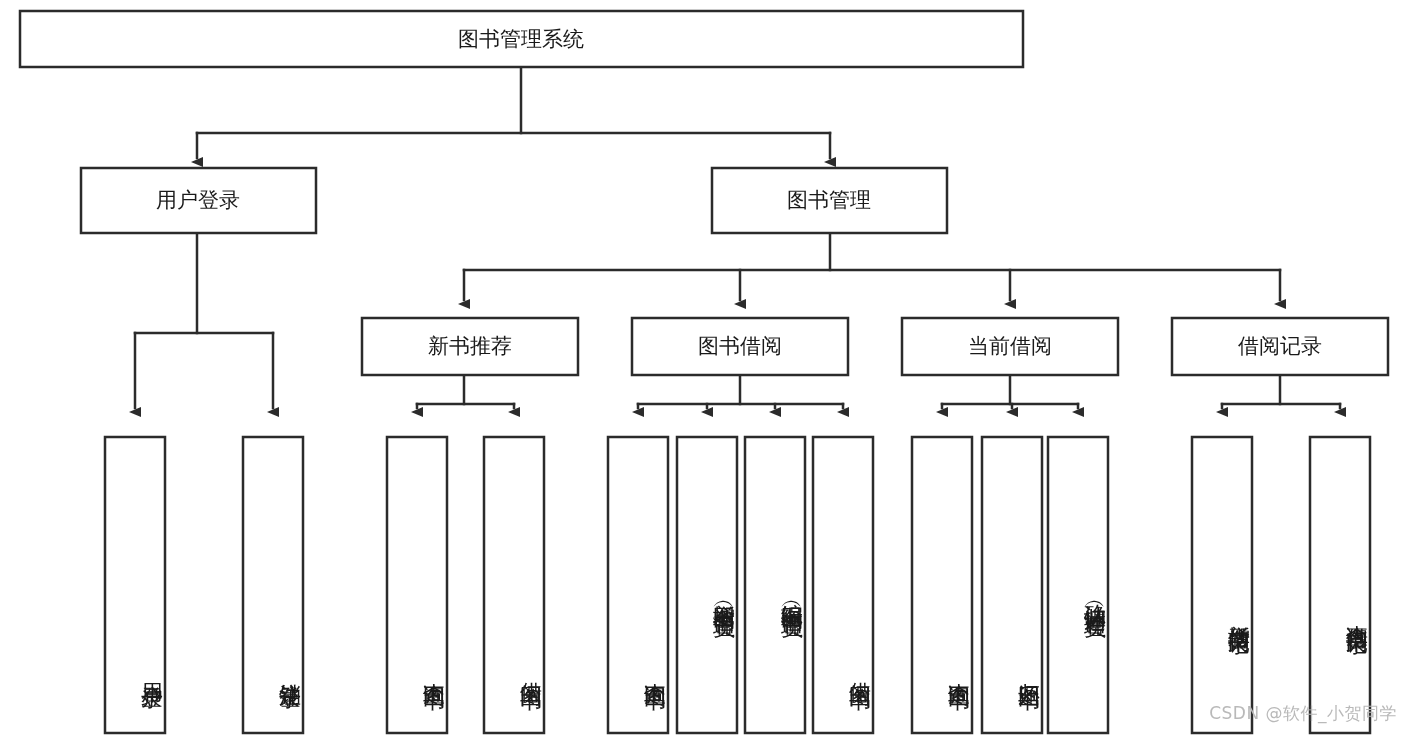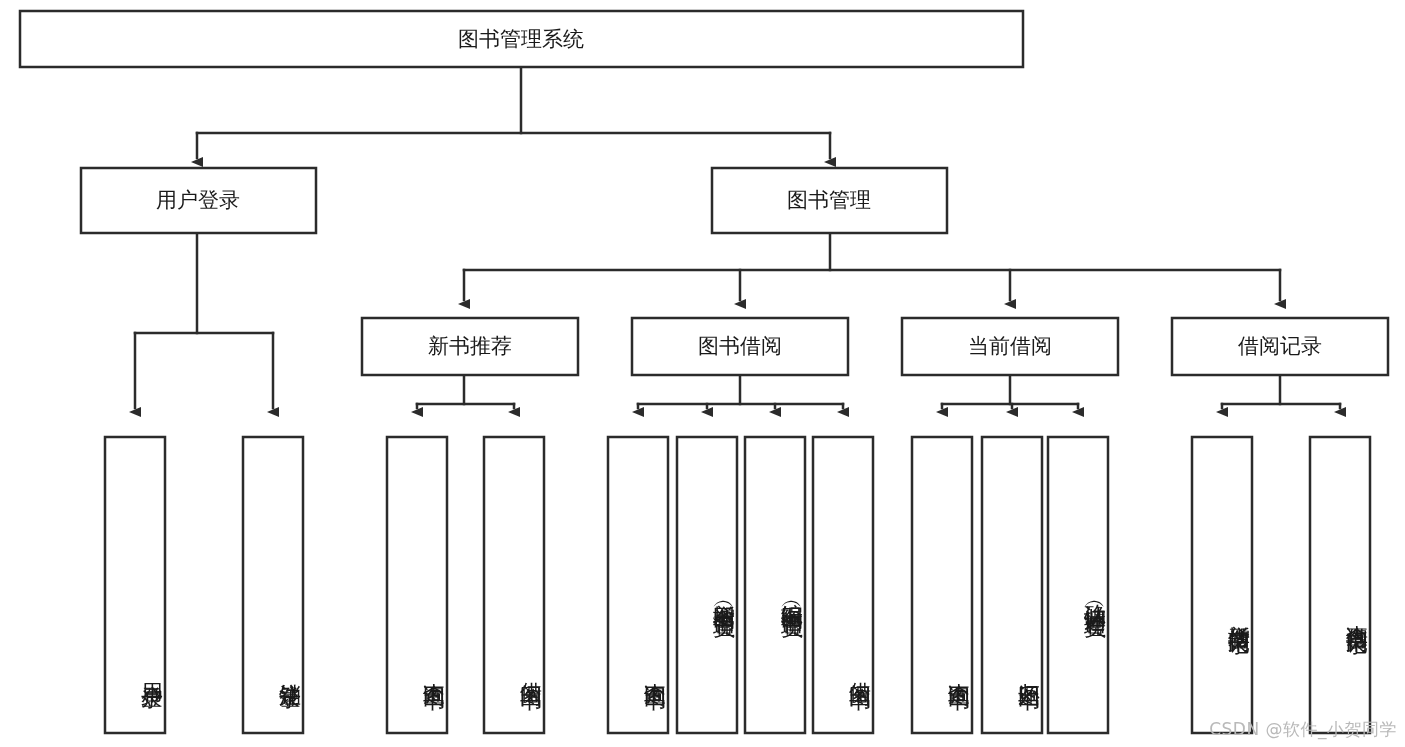--- a/index.html
+++ b/index.html
@@ -55,21 +55,21 @@
     font-size: 22px;
     line-height: 1.16;
     color: #1a1a1a;
     letter-spacing: 2px;
     white-space: pre;
     pointer-events: none;
   }
   .watermark {
     position: absolute;
     right: 8px;
-    bottom: 6px;
+    bottom: 22px;
     font-family: "DejaVu Sans", "Liberation Sans", sans-serif;
     font-size: 17px;
     color: #b9b9b9;
     letter-spacing: 0.5px;
     white-space: nowrap;
     text-align: right;
   }
 </style>
 </head>
 <body>

